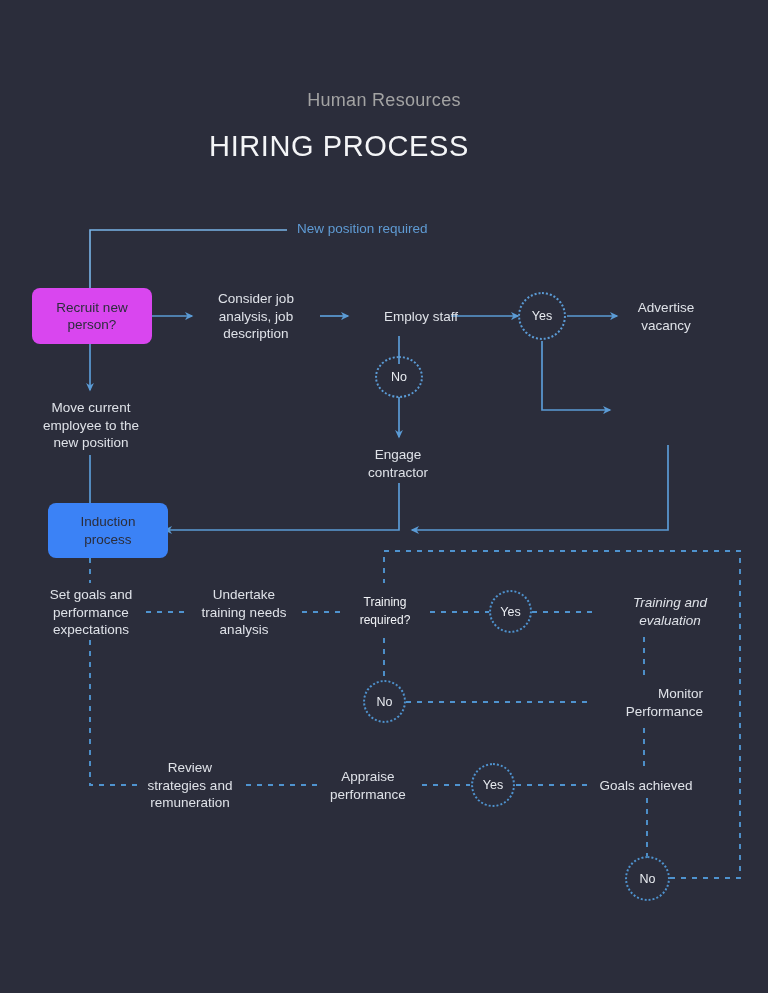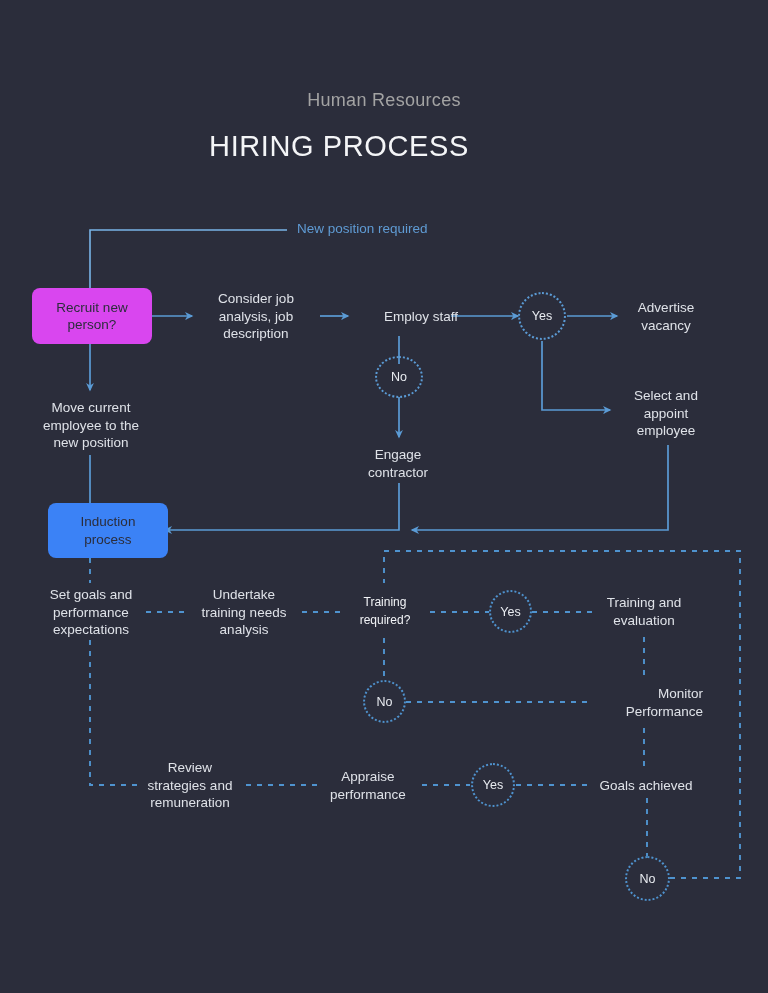--- a/index.html
+++ b/index.html
@@ -161,23 +161,20 @@
 
   <div class="node" style="left:340px; top:308px; width:118px;text-align:right;">Employ staff</div>
 
   <div class="bubble solid" style="left:518px; top:292px; width:48px; height:48px;">Yes</div>
 
   <div class="node" style="left:607px; top:299px; width:118px;">Advertise
 vacancy</div>
 
   <div class="bubble solid" style="left:375px; top:356px; width:48px; height:42px;">No</div>
 
-  <div class="node" style="left:607px; top:387px; width:118px;">Select and
-appoint
-employee</div>
 
   <div class="node" style="left:339px; top:446px; width:118px;">Engage
 contractor</div>
 
   <div class="node" style="left:23px; top:399px; width:136px;">Move current
 employee to the
 new position</div>
 
   <div class="boxnode blue" style="left:32px; top:503px; width:120px; height:55px;">Induction
 process</div>
@@ -188,21 +185,21 @@
 
   <div class="node" style="left:180px; top:586px; width:128px;">Undertake
 training needs
 analysis</div>
 
   <div class="node em" style="left:330px; top:594px; width:110px;">Training
 required?</div>
 
   <div class="bubble dotted" style="left:489px; top:590px; width:43px; height:43px;">Yes</div>
 
-  <div class="node" style="left:585px; top:594px; width:118px;">Training and
+  <div class="node" style="left:611px; top:594px; width:118px;font-style:italic;">Training and
 evaluation</div>
 
   <div class="bubble dotted" style="left:363px; top:680px; width:43px; height:43px;">No</div>
 
   <div class="node" style="left:585px; top:685px; width:118px;text-align:right;">Monitor
 Performance</div>
 
   <div class="node" style="left:583px; top:777px; width:126px;">Goals achieved</div>
 
   <div class="bubble dotted" style="left:471px; top:763px; width:44px; height:44px;">Yes</div>

